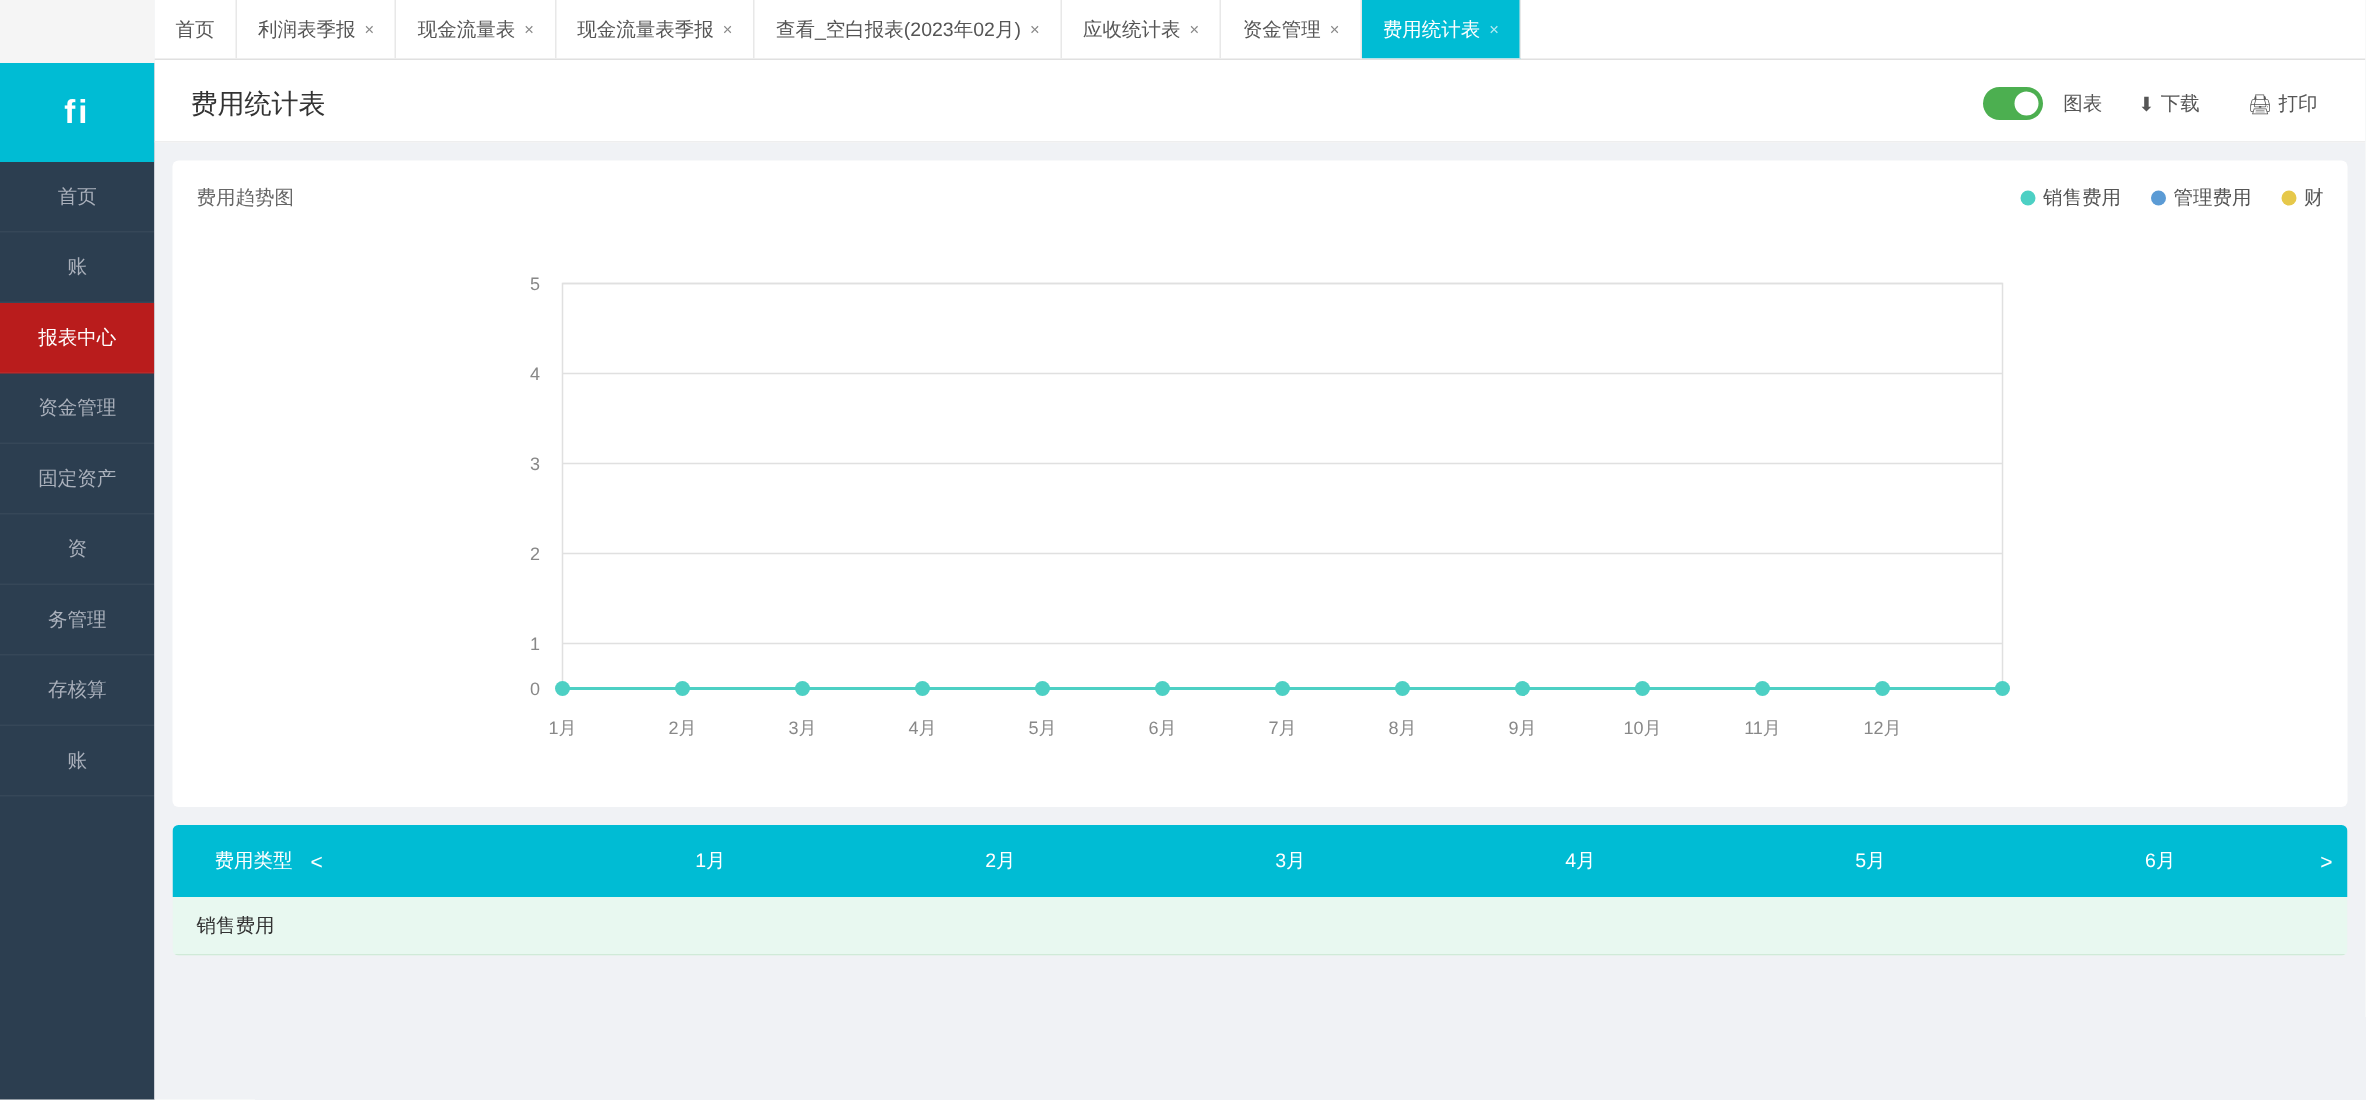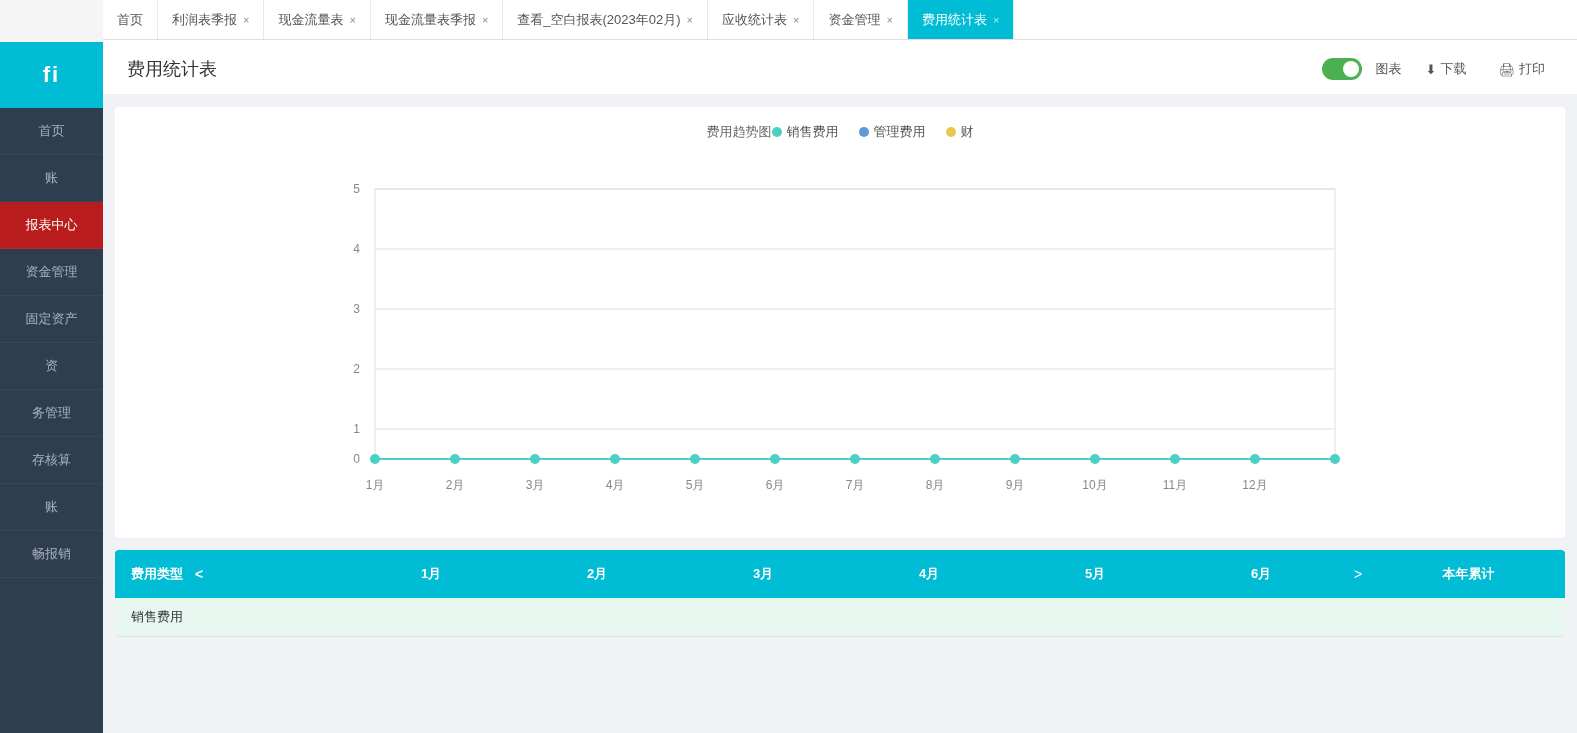--- a/index.html
+++ b/index.html
@@ -142,21 +142,21 @@
     
     .chart-section {
       background: #fff;
       margin: 12px;
       padding: 16px;
       border-radius: 4px;
     }
     .chart-header {
       display: flex;
       align-items: center;
-      justify-content: center;
+      justify-content: space-between;
       margin-bottom: 8px;
     }
     .chart-title {
       font-size: 13px;
       color: #666;
     }
     .chart-legend {
       display: flex;
       align-items: center;
       gap: 20px;
@@ -186,23 +186,23 @@
       border-radius: 4px;
       overflow: hidden;
     }
     .table-header-row {
       background: #00bcd4;
       color: white;
       display: flex;
       align-items: center;
     }
     .table-header-row .th {
-      padding: 12px 16px;
-      font-size: 13px;
-      font-weight: 700;
+      padding: 12px 28px;
+      font-size: 13px;
+      font-weight: 400;
       flex: 1;
       text-align: center;
     }
     .table-header-row .th.first {
       flex: 1.5;
       text-align: left;
       display: flex;
       align-items: center;
       gap: 8px;
     }
@@ -244,21 +244,20 @@
   <div class="sidebar-logo">fi</div>
   <div class="sidebar-item">首页</div>
   <div class="sidebar-item">账</div>
   <div class="sidebar-item active">报表中心</div>
   <div class="sidebar-item">资金管理</div>
   <div class="sidebar-item">固定资产</div>
   <div class="sidebar-item">资</div>
   <div class="sidebar-item">务管理</div>
   <div class="sidebar-item">存核算</div>
   <div class="sidebar-item">账</div>
-  <div class="sidebar-item">畅报销</div>
 </div>
 
 <div class="main">
 
   <div class="tabs-bar">
     <div class="tab home">首页</div>
     <div class="tab">
       <span>利润表季报</span>
       <span class="close-icon">×</span>
     </div>
@@ -385,21 +384,20 @@
           <span>费用类型</span>
           <span class="nav-arrow">&lt;</span>
         </div>
         <div class="th">1月</div>
         <div class="th">2月</div>
         <div class="th">3月</div>
         <div class="th">4月</div>
         <div class="th">5月</div>
         <div class="th">6月</div>
         <span class="nav-arrow" style="padding: 0 10px; line-height:48px; color:white; font-size:14px;">&gt;</span>
-        <div class="th last">本年累计</div>
       </div>
 
       <div class="table-data-row">
         <div class="td first">销售费用</div>
         <div class="td"></div>
         <div class="td"></div>
         <div class="td"></div>
         <div class="td"></div>
         <div class="td"></div>
         <div class="td"></div>

